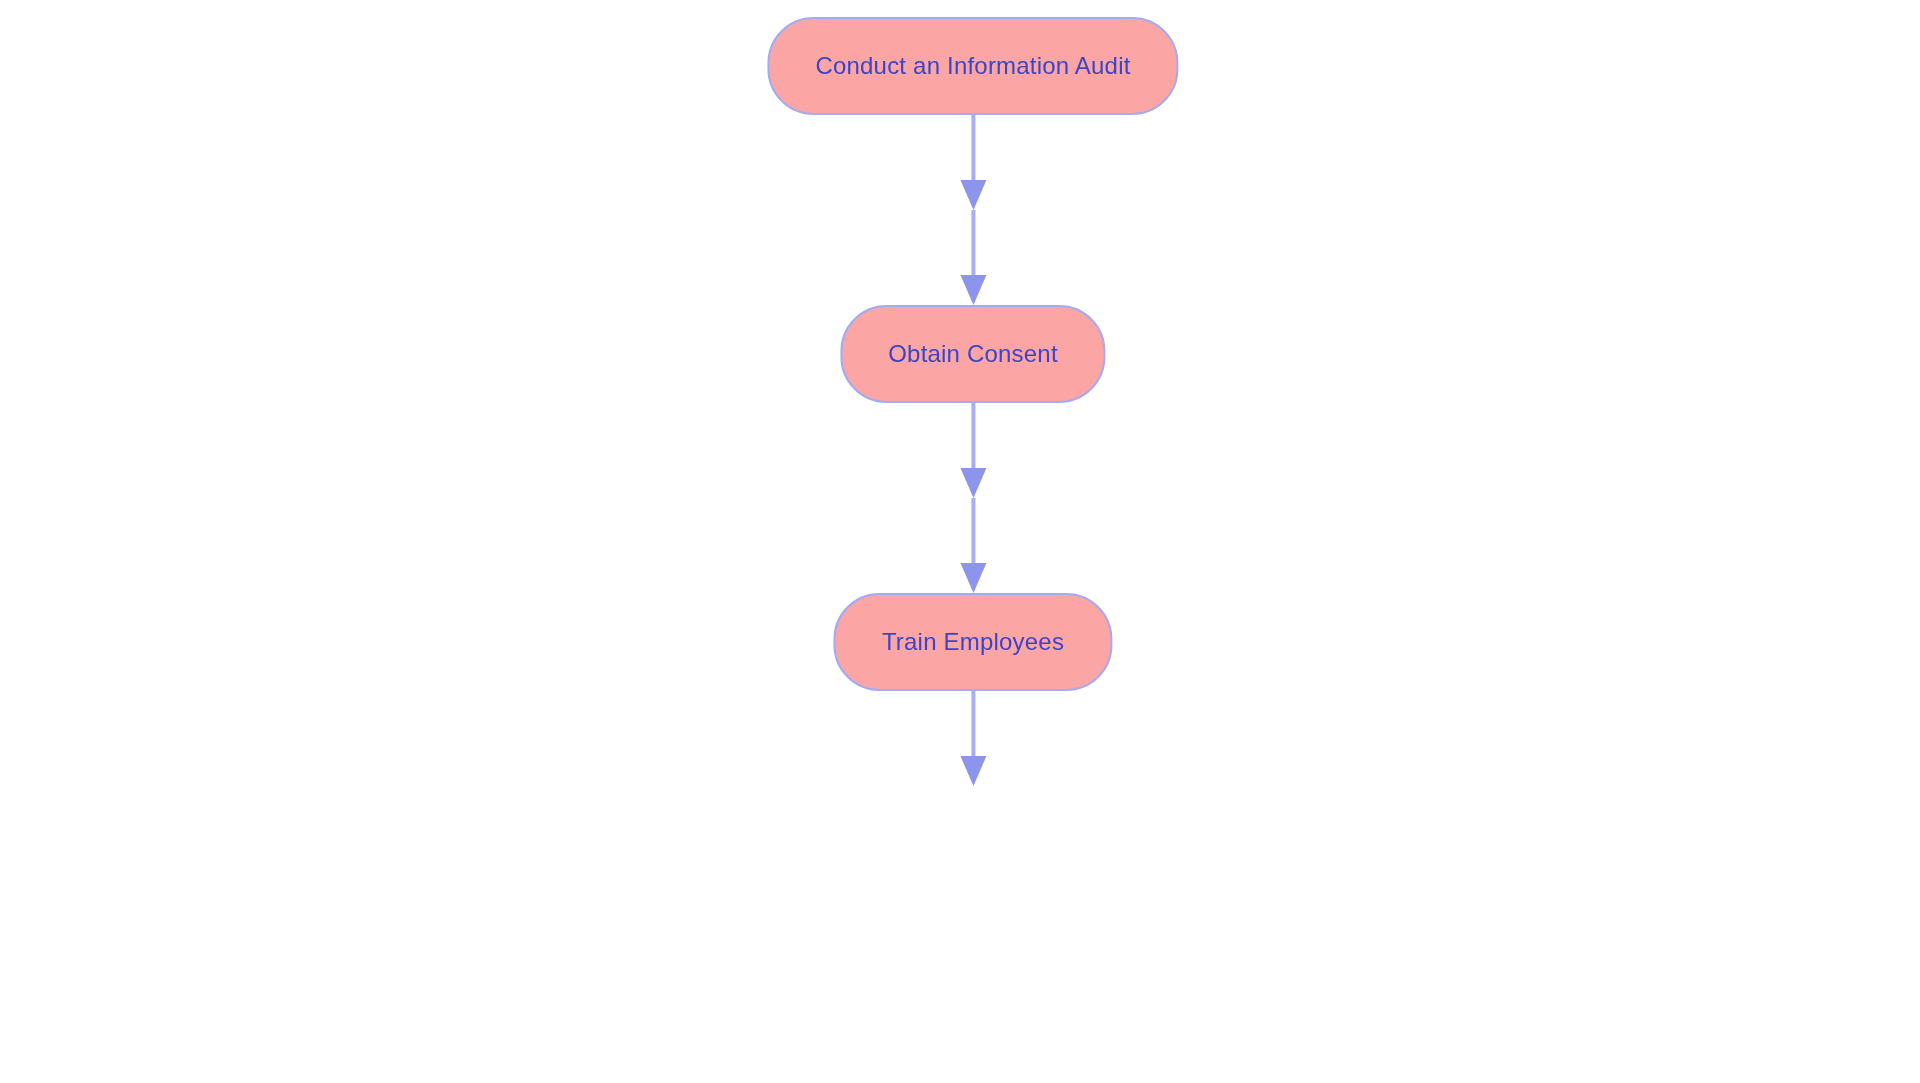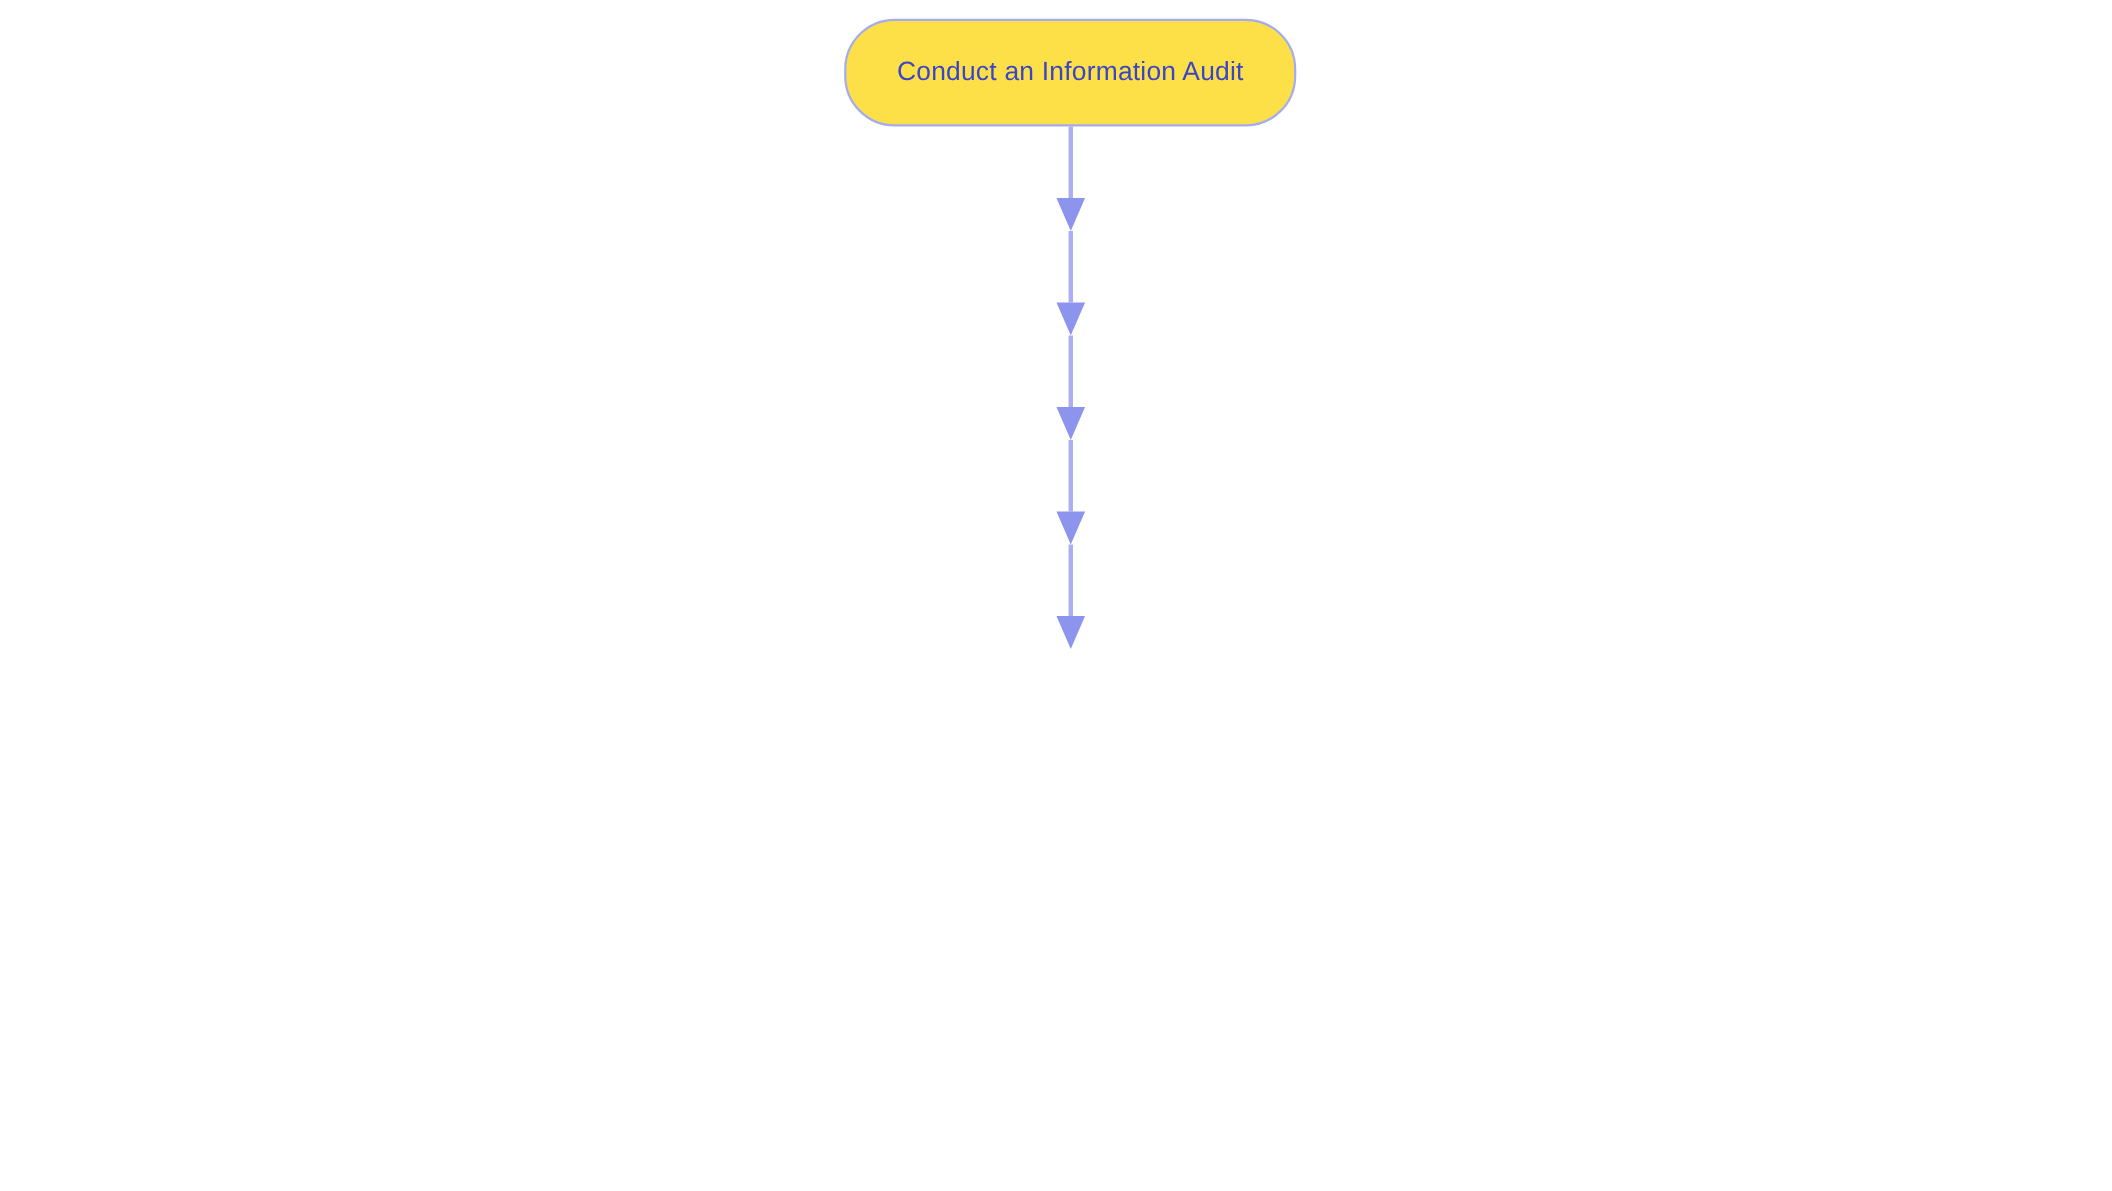--- a/index.html
+++ b/index.html
@@ -22,21 +22,21 @@
     left: 973px;
     top: 17px;
     transform: translateX(-50%);
     display: flex;
     flex-direction: column;
     align-items: center;
   }
   .node {
     height: 98px;
     border-radius: 46px;
-    background: #fde047;
+    background: #fca5a5;
     border: 2px solid #a4abf0;
     box-sizing: border-box;
     display: inline-flex;
     align-items: center;
     justify-content: center;
     padding: 0 46px;
     white-space: nowrap;
   }
   .node-label {
     font-size: 24px;
@@ -76,32 +76,38 @@
       <div class="shaft"></div>
       <div class="head"></div>
     </div>
 
 
     <div class="connector">
       <div class="shaft"></div>
       <div class="head"></div>
     </div>
 
+    <div class="node">
+      <span class="node-label">Obtain Consent</span>
+    </div>
 
     <div class="connector">
       <div class="shaft"></div>
       <div class="head"></div>
     </div>
 
 
     <div class="connector">
       <div class="shaft"></div>
       <div class="head"></div>
     </div>
 
+    <div class="node">
+      <span class="node-label">Train Employees</span>
+    </div>
 
     <div class="connector">
       <div class="shaft"></div>
       <div class="head"></div>
     </div>
 
 
   </div>
 </div>
 

